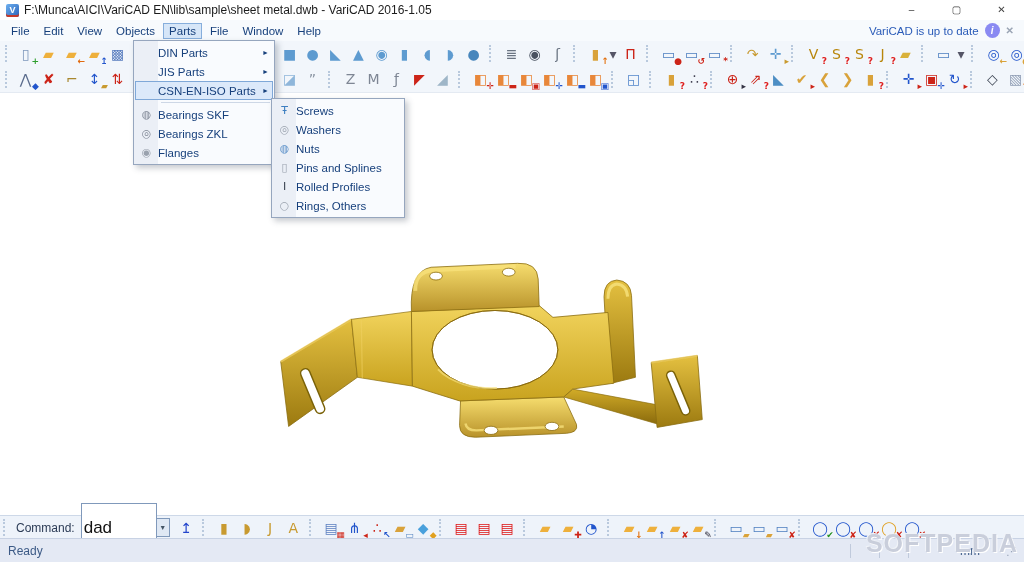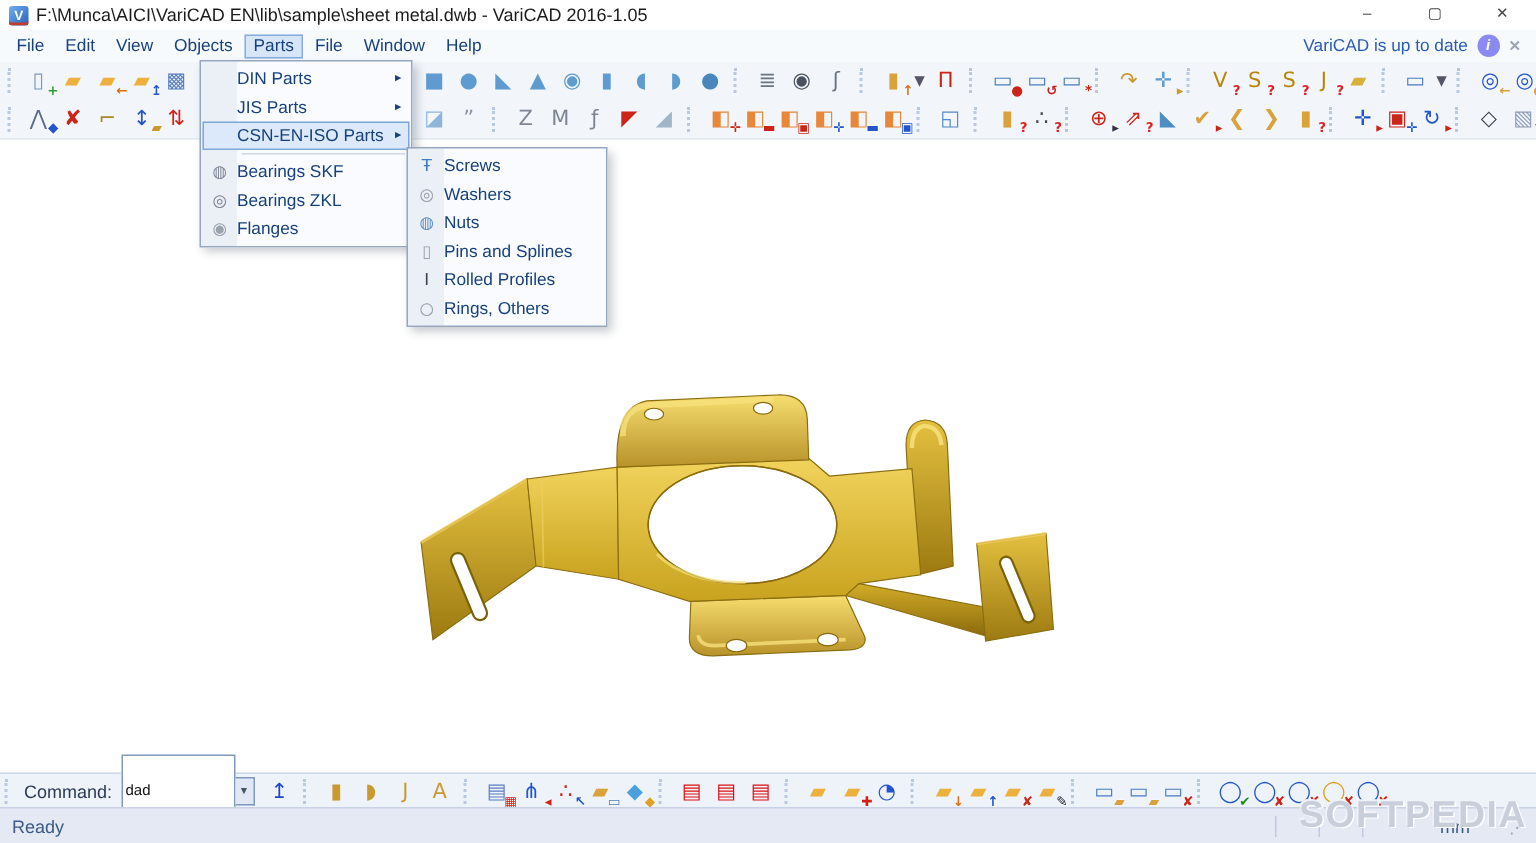--- a/index.html
+++ b/index.html
@@ -48,21 +48,21 @@
   .mi{display:flex;align-items:center;height:19px;font-size:11.5px;color:#17407c;position:relative;padding-right:4px;}
   .mi .ic{width:23px;text-align:center;font-size:11px;flex:0 0 auto;font-family:"DejaVu Sans",sans-serif;}
   .mi .lbl{flex:1;white-space:nowrap;}
   .mi .arr{font-size:7px;margin-left:3px;color:#17407c;}
   .mi.hl{background:#dce9fa;outline:1px solid #7fa8d8;outline-offset:-1px;}
   .msep{height:1px;background:#cdd7e6;margin:2px 3px 2px 26px;}
 
   
   .commandbar{top:515px;height:23px;background:#eef3fa;border-top:1px solid #cdd8e8;display:flex;align-items:center;z-index:20;}
   .cmd-label{font-size:12px;color:#2b3b55;margin:0 6px 0 4px;}
-  .cmd-input{width:70px;height:15px;border:1px solid #8099bb;font-size:10px;font-family:"Liberation Sans",sans-serif;padding:16px 2px;color:#111;}
+  .cmd-input{width:70px;height:15px;border:1px solid #8099bb;font-size:17px;font-family:"Liberation Sans",sans-serif;padding:16px 2px;color:#111;}
   .cmd-caret{width:12px;height:17px;border:1px solid #8099bb;border-left:none;background:#dfe8f4;font-size:7px;line-height:17px;text-align:center;color:#456;margin-right:5px;}
 
   
   .statusbar{top:538px;height:24px;background:#e4e9f4;border-top:1px solid #c8d2e4;display:flex;align-items:center;font-size:12px;color:#3c5a86;z-index:20;}
   .ready{padding-left:8px;}
   .srt{margin-left:auto;display:flex;align-items:center;height:100%;}
   .ssep{width:1px;height:14px;background:#c0cadc;margin:0 14px;}
   .unit-panel{width:46px;padding-left:37px;}
   .sgrip{width:16px;color:#9aa6ba;font-size:11px;margin-right:2px;}
 

